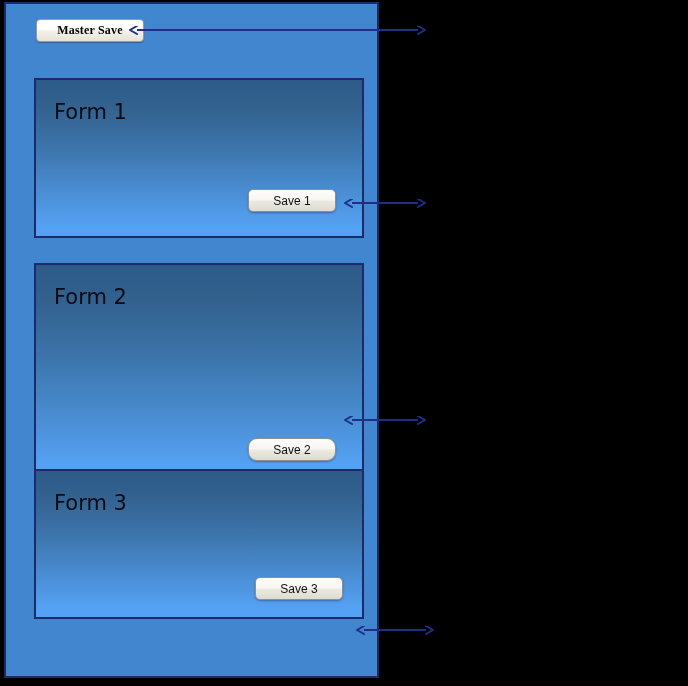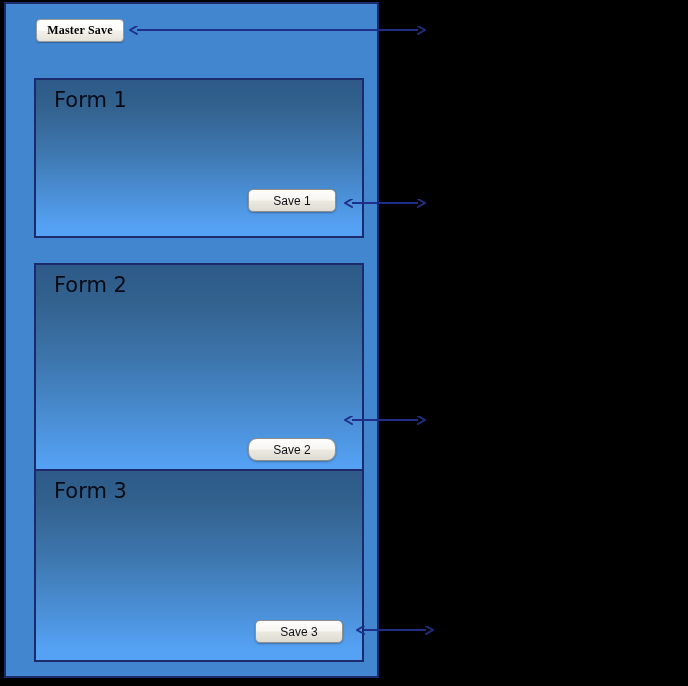--- a/index.html
+++ b/index.html
@@ -33,21 +33,21 @@
     background: #4186ce;
     border: 2px solid #1b2a6b;
     box-sizing: border-box;
   }
 
   
   .master-save {
     position: absolute;
     left: 30px;
     top: 15px;
-    width: 88px;
+    width: 108px;
     height: 23px;
     border: 1px solid #9a9a9a;
     border-radius: 4px;
     background: linear-gradient(to bottom, #ffffff 0%, #fdfdfb 45%, #f2f0e8 55%, #e6e4da 100%);
     box-shadow: 0 1px 1px rgba(0,0,0,0.25);
     box-sizing: border-box;
     display: flex;
     align-items: center;
     justify-content: center;
     font-family: "Liberation Serif", serif;
@@ -62,26 +62,26 @@
   .form-panel {
     position: absolute;
     left: 28px;
     width: 330px;
     border: 2px solid #1b2a6b;
     box-sizing: border-box;
     background: linear-gradient(to bottom, #2d5a88 0%, #33628f 18%, #3d76ad 45%, #4a8ed4 72%, #55a2f5 95%, #55a2f5 100%);
   }
   .form-1 { top: 74px;  height: 160px; }
   .form-2 { top: 259px; height: 218px; }
-  .form-3 { top: 465px; height: 193px; }
+  .form-3 { top: 465px; height: 150px; }
 
   .form-title {
     position: absolute;
     left: 18px;
-    top: 8px;
+    top: 20px;
     font-family: "DejaVu Sans", sans-serif;
     font-size: 21px;
     font-weight: normal;
     color: #0a0a14;
     white-space: nowrap;
   }
 
   
   .save-btn {
     position: absolute;

